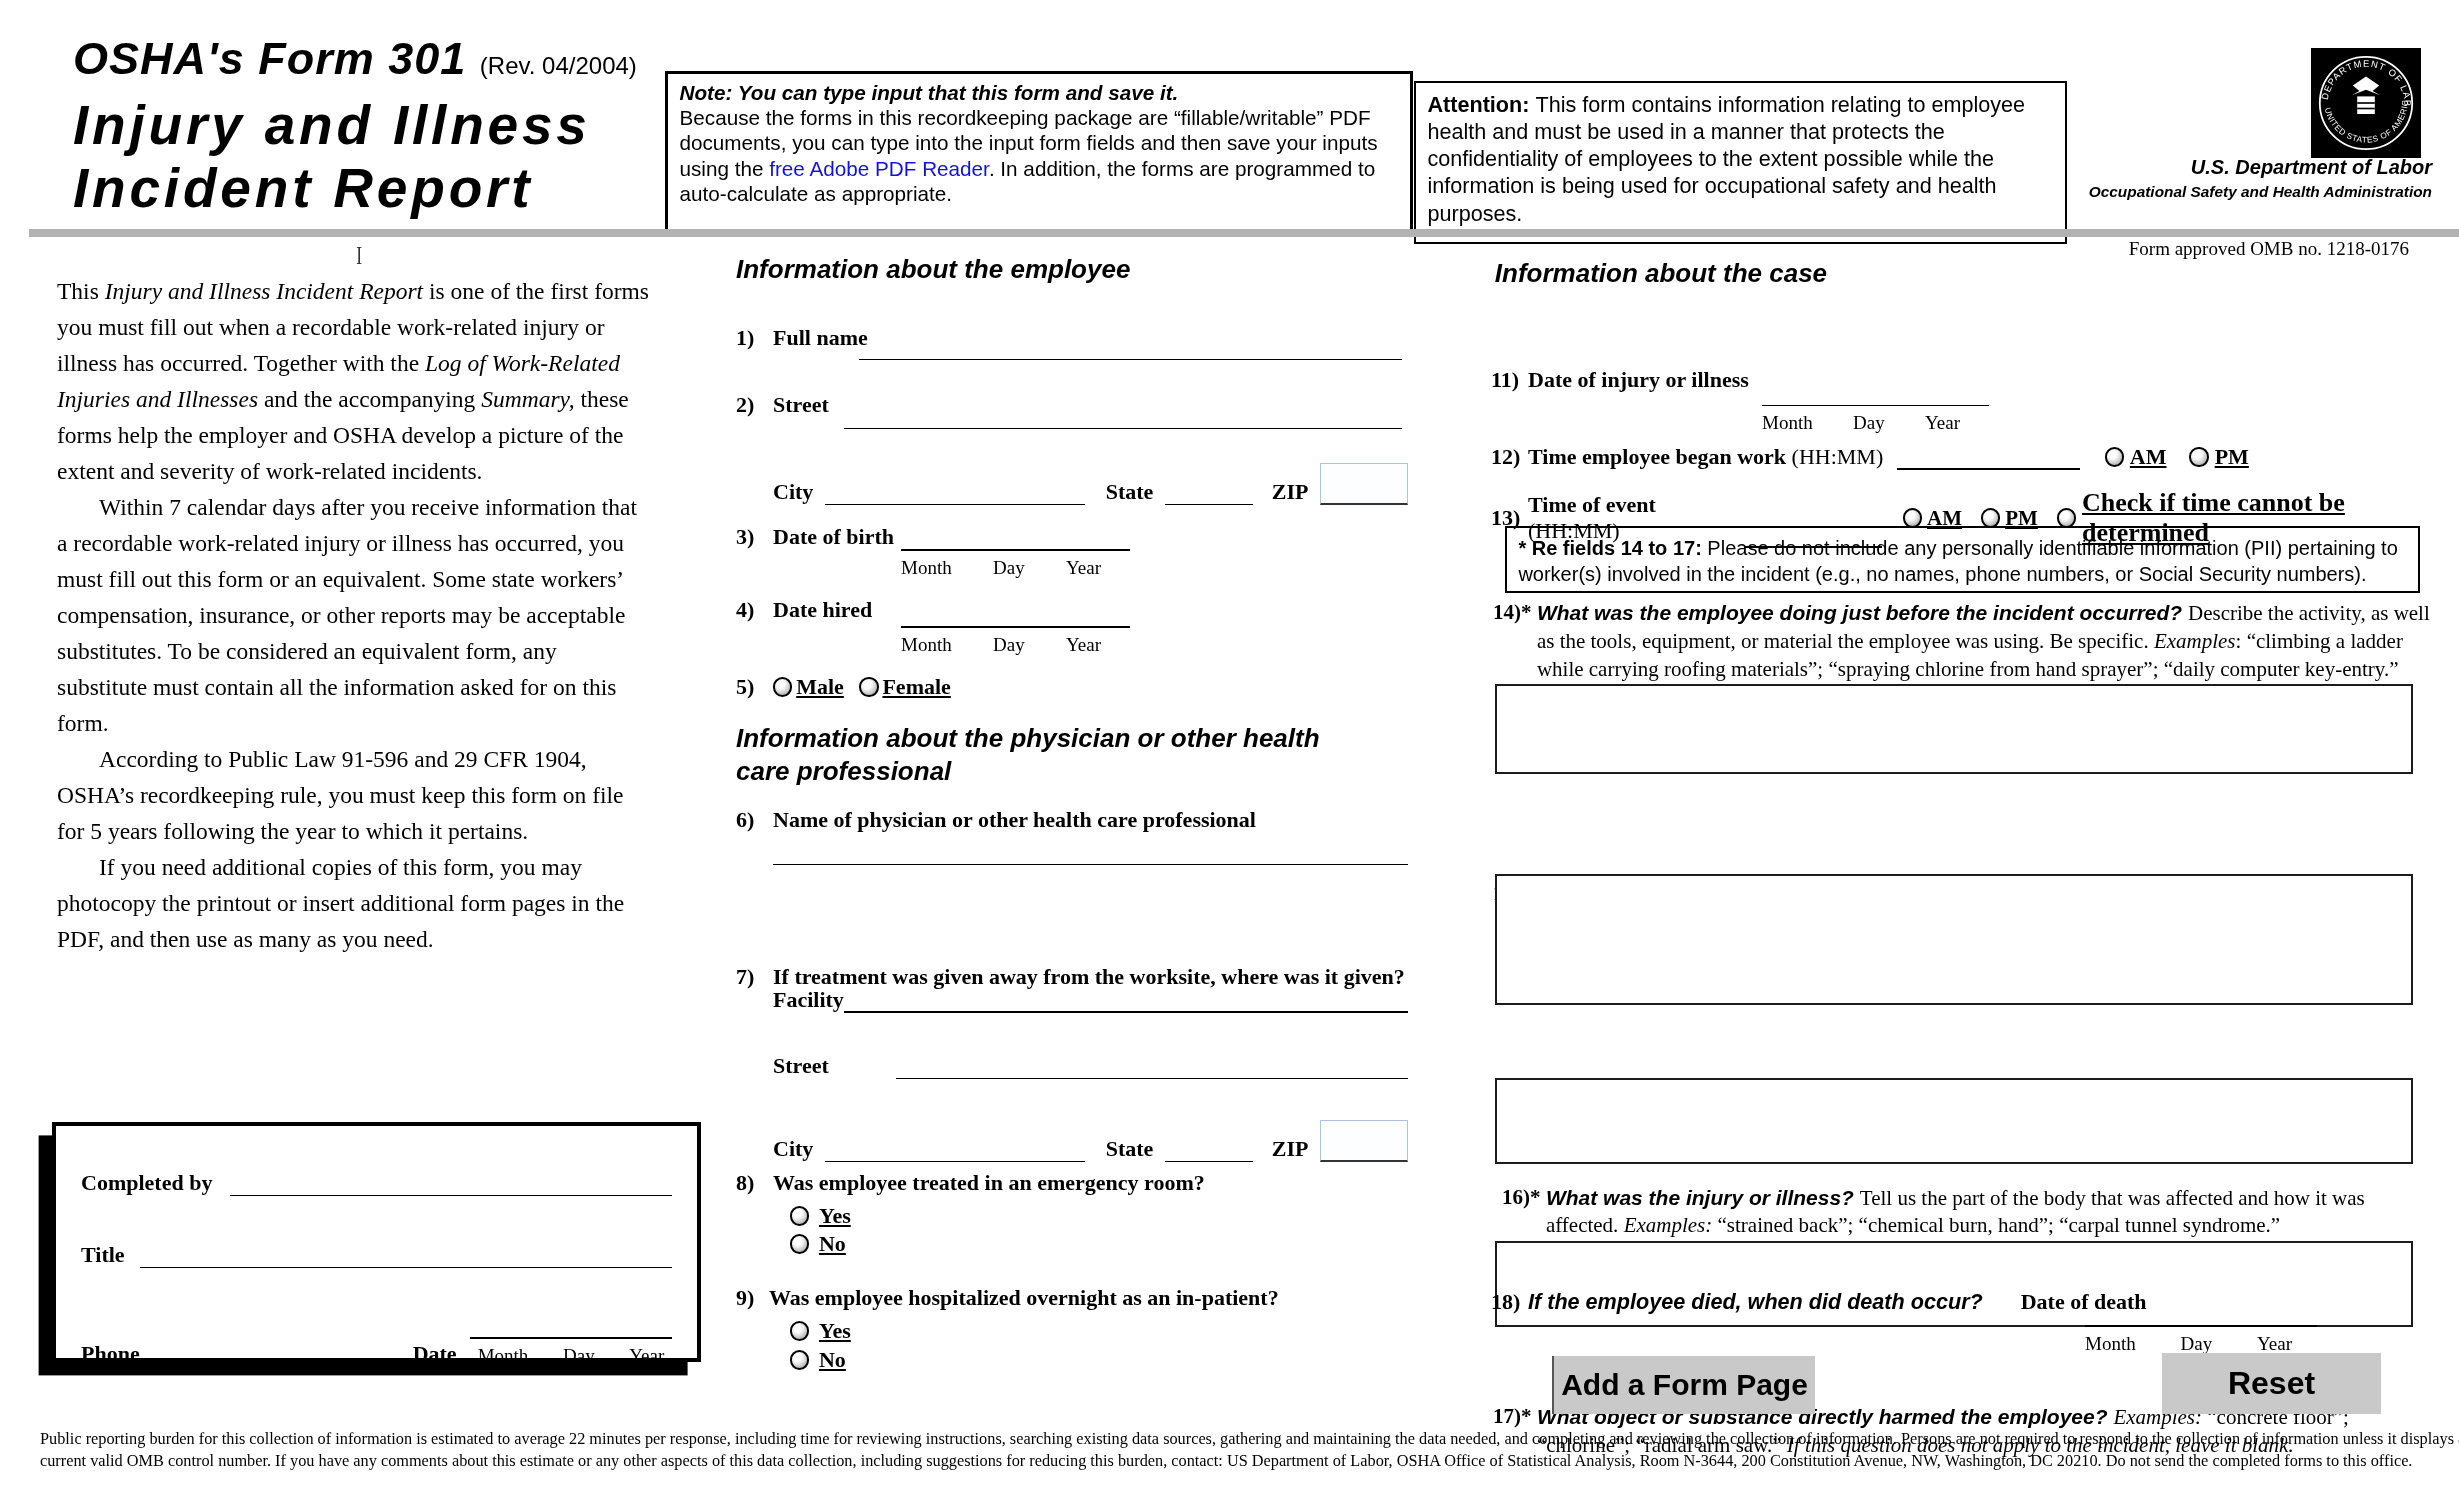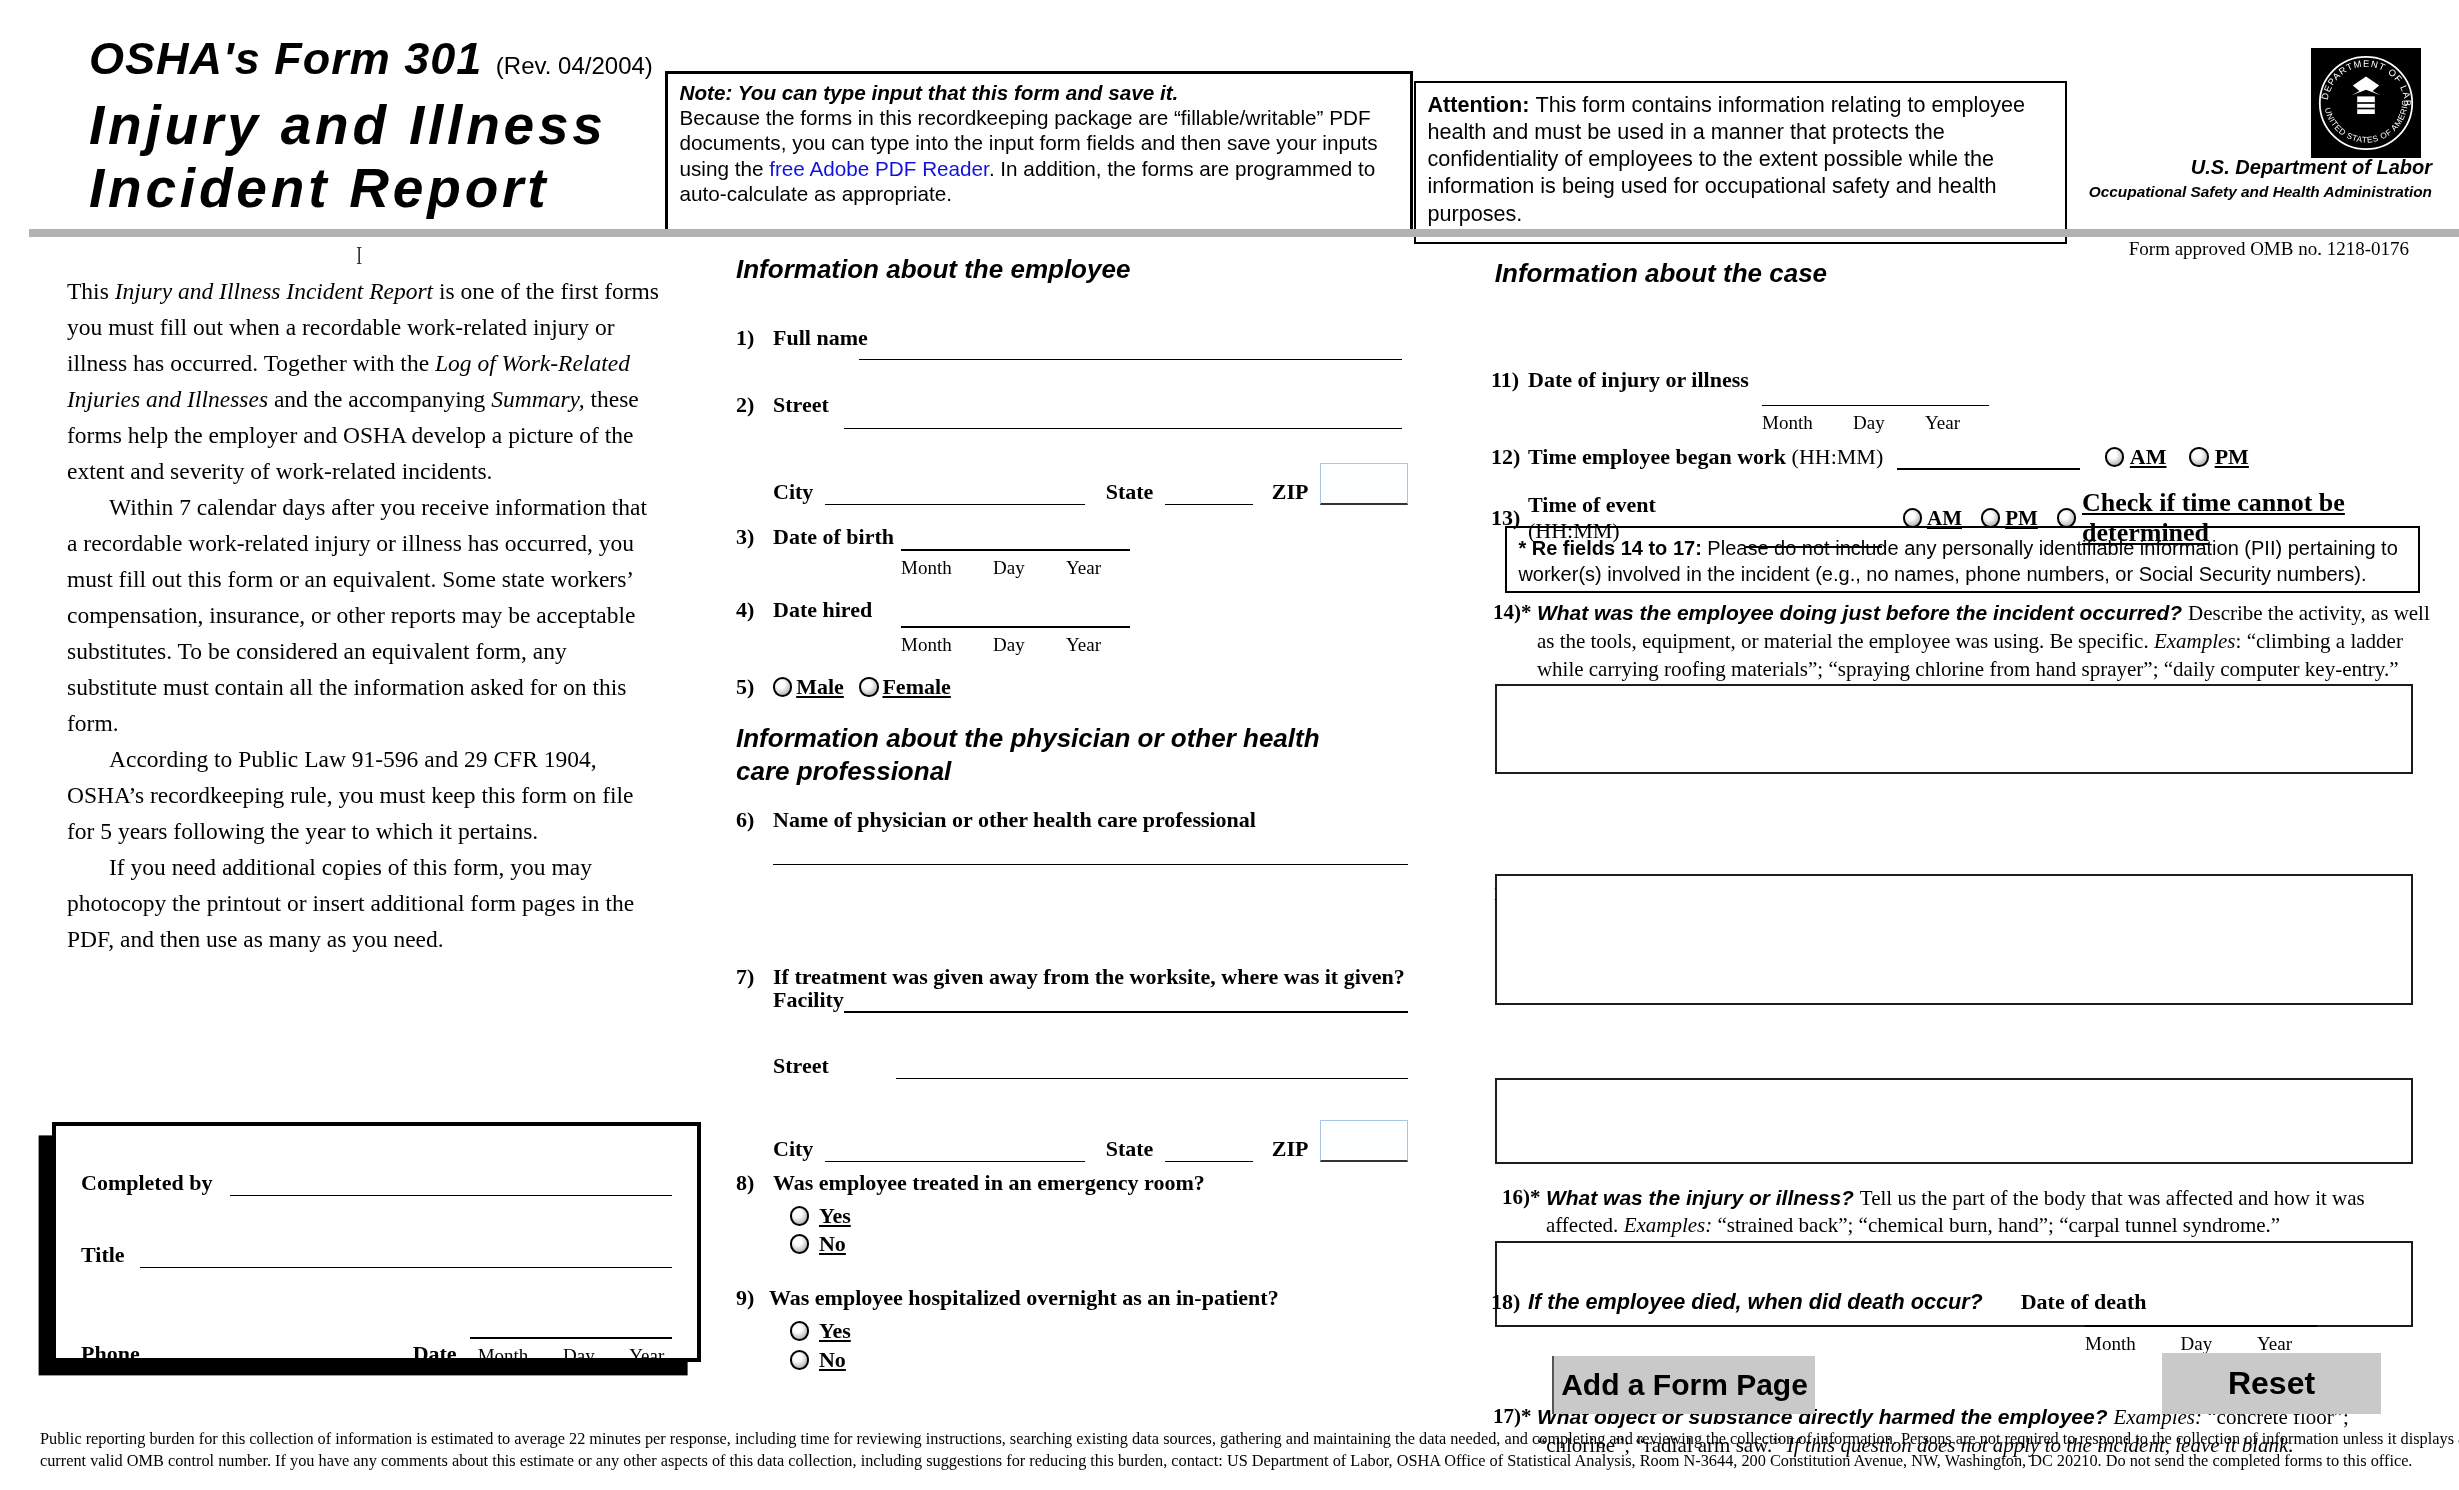--- a/index.html
+++ b/index.html
@@ -62,21 +62,21 @@
        font-family:"Liberation Sans",sans-serif;font-weight:bold;font-size:30px;color:#000;cursor:pointer;box-sizing:border-box;}
 
   .fineprint{font-size:16.3px;line-height:1.35;white-space:nowrap;}
   .cursor-artifact{font-size:25px;color:#333;transform:scaleX(.7);font-weight:400;}
 </style>
 </head>
 <body>
 
 <div class="page">
 
-  <div class="abs" style="left:73px;top:33px;margin-left:16px;">
+  <div class="abs" style="left:73px;top:33px;">
     <div class="form-name"><span>OSHA's Form 301</span>
       <span class="form-rev">(Rev. 04/2004)</span></div>
     <div class="big-title" style="margin-top:13.4px;">Injury and Illness</div>
     <div class="big-title" style="margin-top:7.7px;">Incident Report</div>
   </div>
 
   <div class="abs cursor-artifact" style="left:355px;top:242px;">I</div>
 
   <div class="abs note-box" style="left:665px;top:71px;width:719px;height:144px;"><span class="r-bi">Note: You can type input that this form and save it.</span><span>
 Because the forms in this recordkeeping package are “fillable/writable” PDF documents, you can type into the input form fields and then save your inputs using the </span><span class="r-link">free Adobe PDF Reader</span><span>. In addition, the forms are programmed to auto-calculate as appropriate.</span></div>
@@ -104,21 +104,21 @@
     </svg>
   </div>
 
   <div class="abs" style="left:1902px;top:156px;width:530px;text-align:right;">
     <div class="dol-name">U.S. Department of  Labor</div>
     <div class="dol-sub">Occupational Safety and Health  Administration</div>
   </div>
 
   <div class="abs graybar" style="left:29px;top:229px;right:0;"></div>
 
-  <div class="abs intro" style="left:67px;top:273px;width:594px;">
+  <div class="abs intro" style="left:57px;top:273px;width:594px;">
     <p><span>This </span><span class="r-i">Injury and Illness Incident Report</span><span> is one of the first forms you must fill out when a recordable work-related injury or illness has occurred. Together with the </span><span class="r-i">Log of Work-Related Injuries and Illnesses</span><span> and the accompanying </span><span class="r-i">Summary,</span><span> these forms help the employer and OSHA develop a picture of the extent and severity of work-related incidents.</span></p>
     <p class="ind">Within 7 calendar days after you receive information that a recordable work-related injury or illness has occurred, you must fill out this form or an equivalent. Some state workers’ compensation, insurance, or other reports may be acceptable substitutes. To be considered an equivalent form, any substitute must contain all the information asked for on this form.</p>
     <p class="ind">According to Public Law 91-596 and 29 CFR 1904, OSHA’s recordkeeping rule, you must keep this form on file for 5 years following the year to which it pertains.</p>
     <p class="ind">If you need additional copies of this form, you may photocopy the printout or insert additional form pages in the PDF, and then use as many as you need.</p>
   </div>
 
   <div class="abs cbox" style="left:52px;top:1122px;width:649px;height:240px;">
     <div class="cb-row">
       <span>Completed by</span>
       <span class="fline grow" style="margin-left:17.3px;"></span>

